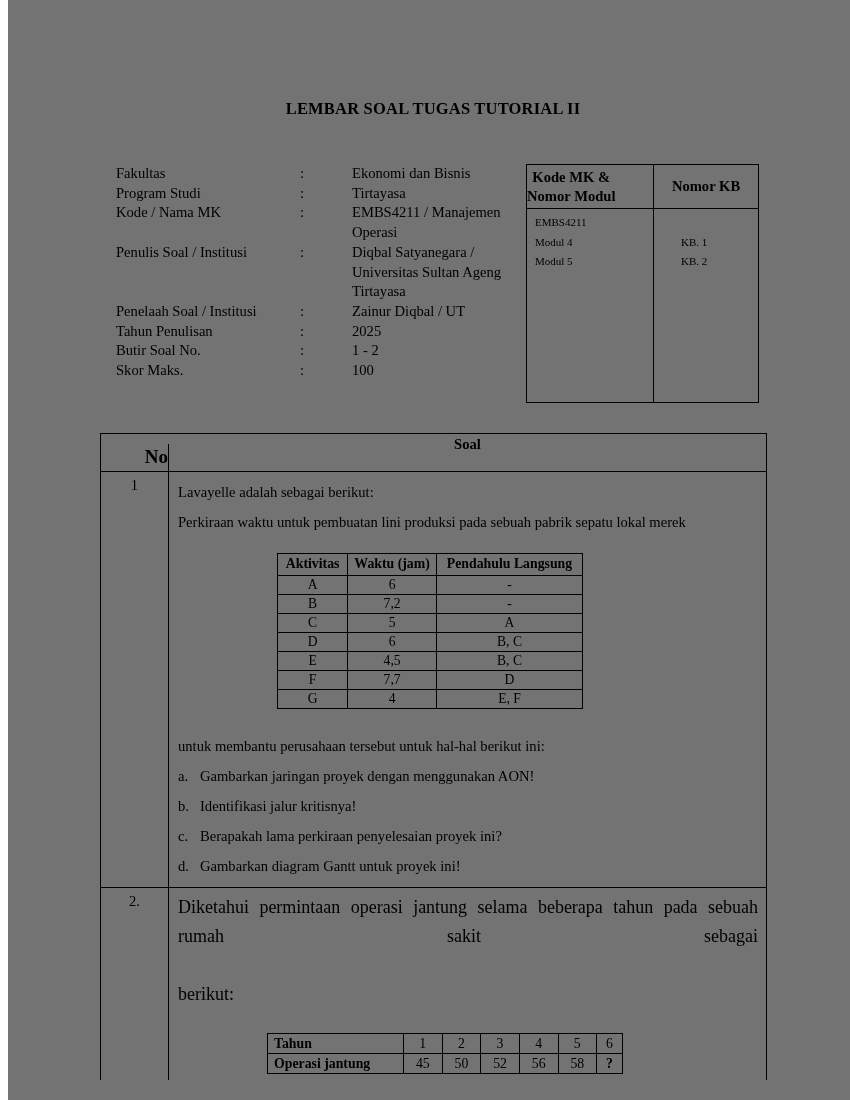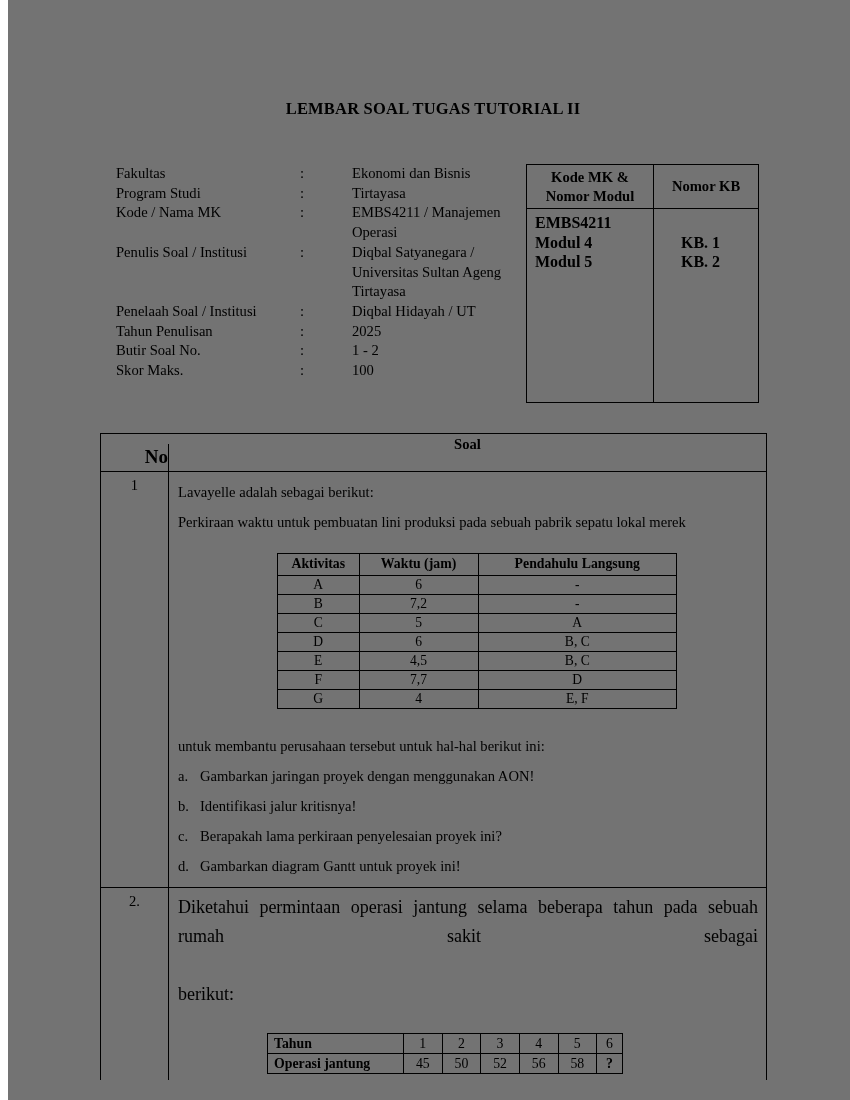--- a/index.html
+++ b/index.html
@@ -84,21 +84,21 @@
     display: flex;
     flex: 1 1 auto;
   }
   .mt-col-left {
     width: 127px;
     flex: 0 0 127px;
     border-right: 1.1px solid #000;
     display: flex;
     flex-direction: column;
     justify-content: center;
-    align-items: center;
+    align-items: flex-start;
   }
   .mt-col-right {
     flex: 1 1 auto;
     display: flex;
     flex-direction: column;
     justify-content: center;
     align-items: center;
   }
   .mt-head-text {
     font-weight: bold;
@@ -106,23 +106,22 @@
     line-height: 19px;
     text-align: center;
   }
   .mt-body-cell {
     padding: 4px 0 0 8px;
     width: 100%;
     align-self: flex-start;
   }
   .mt-body-cell.pad-right { padding-left: 27px; }
   .mt-body-cell div {
-    font-size: 16px;
+    font-size: 11px;
     line-height: 19.6px;
-    font-weight: bold;
   }
   .mt-body-row .mt-col-left,
   .mt-body-row .mt-col-right {
     justify-content: flex-start;
     align-items: flex-start;
   }
   .mt-spacer { visibility: hidden; }
 
   
   .soal-table {
@@ -208,21 +207,21 @@
   
   .act-wrap {
     display: flex;
     justify-content: flex-start;
     padding-left: 99px;
     margin-top: 16px;
     margin-bottom: 22px;
   }
   table.act-table {
     border-collapse: collapse;
-    width: 400px;
+    width: 306px;
     border: 1.2px solid #000;
   }
   table.act-table th,
   table.act-table td {
     border: 1px solid #000;
     text-align: center;
     font-size: 13.6px;
     line-height: 16px;
     padding: 1px 2px;
   }
@@ -296,21 +295,21 @@
       <div class="meta-value">EMBS4211 / Manajemen Operasi</div>
     </div>
     <div class="meta-row">
       <div class="meta-label">Penulis Soal / Institusi</div>
       <div class="meta-colon">:</div>
       <div class="meta-value">Diqbal Satyanegara / Universitas Sultan Ageng Tirtayasa</div>
     </div>
     <div class="meta-row">
       <div class="meta-label">Penelaah Soal / Institusi</div>
       <div class="meta-colon">:</div>
-      <div class="meta-value">Diqbal Hidayah / UT</div>
+      <div class="meta-value">Zainur Diqbal / UT</div>
     </div>
     <div class="meta-row">
       <div class="meta-label">Tahun Penulisan</div>
       <div class="meta-colon">:</div>
       <div class="meta-value">2025</div>
     </div>
     <div class="meta-row">
       <div class="meta-label">Butir Soal No.</div>
       <div class="meta-colon">:</div>
       <div class="meta-value">1 - 2</div>

